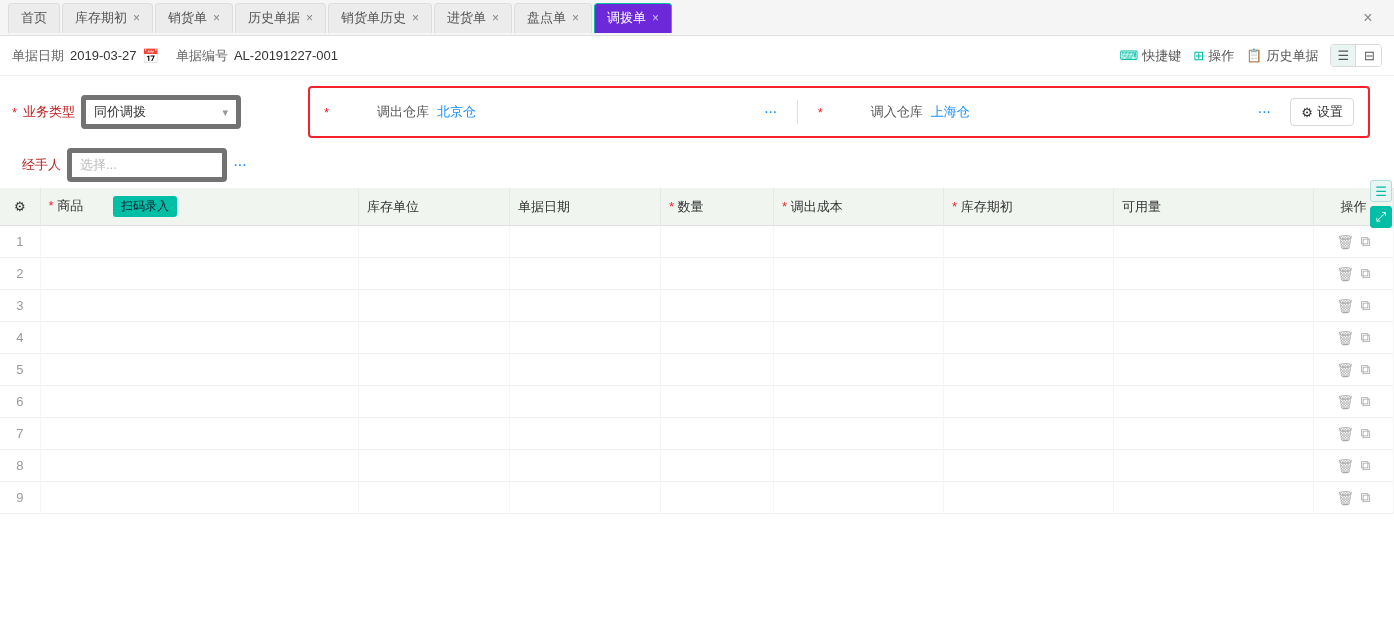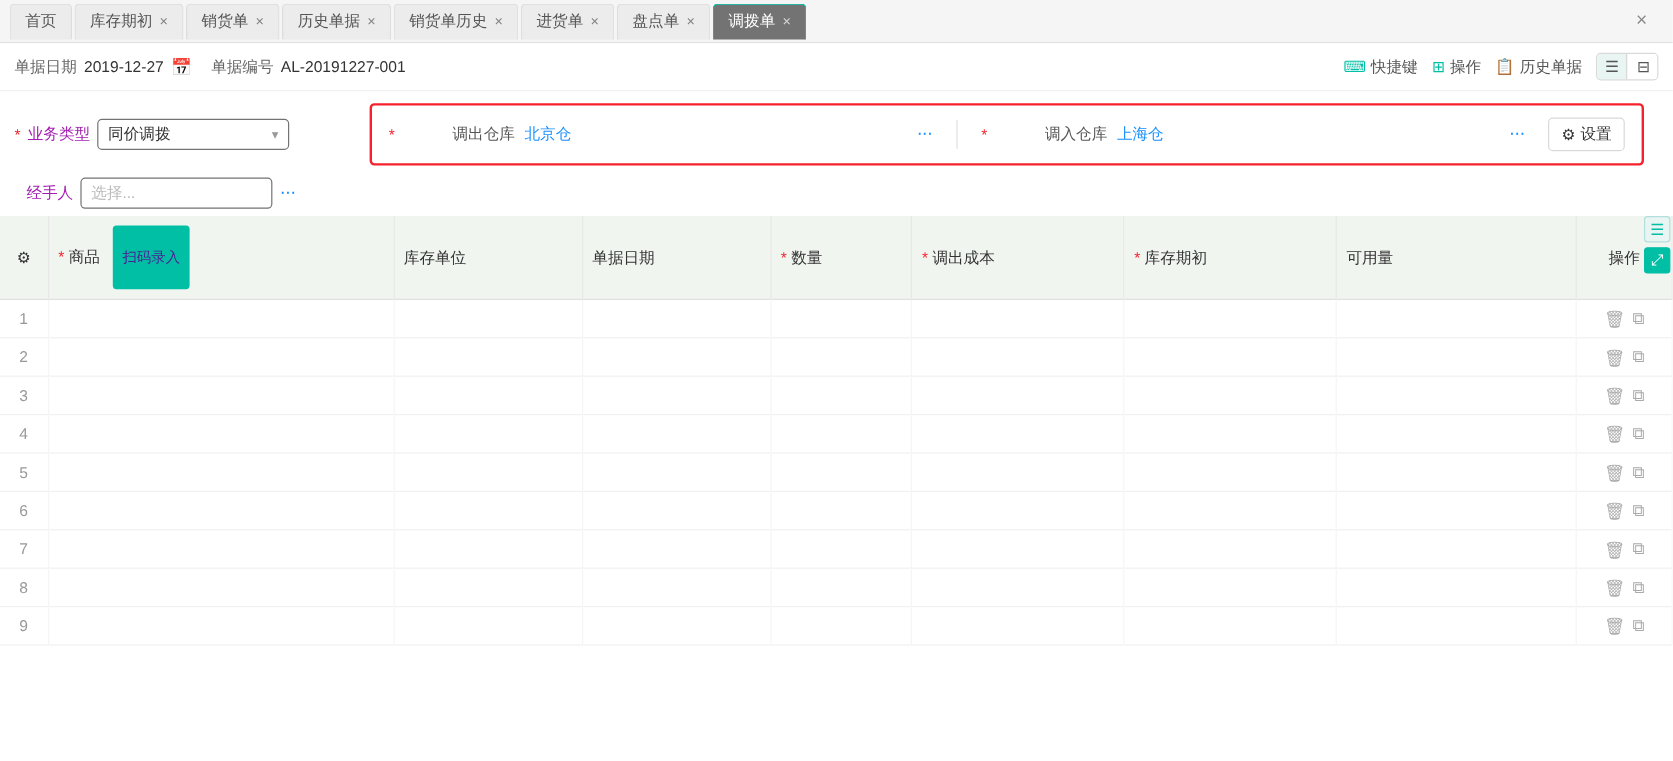--- a/index.html
+++ b/index.html
@@ -24,21 +24,21 @@
       cursor: pointer;
       font-size: 13px;
       color: #555;
       background: #ececec;
       border: 1px solid #ddd;
       border-bottom: none;
       gap: 6px;
       white-space: nowrap;
     }
     .tab.active {
-      background: #737373;
+      background: #6d28d9;
       color: #fff;
       border-color: #00bfa5;
     }
     .tab .close-icon {
       font-size: 12px;
       opacity: 0.7;
       cursor: pointer;
     }
     .tab.active .close-icon { color: #fff; }
     .tab-bar-right {
@@ -99,26 +99,26 @@
       flex-direction: column;
       gap: 10px;
     }
     .form-field {
       display: flex;
       align-items: center;
       gap: 6px;
       min-width: 180px;
     }
     .form-field .required { color: #f5222d; }
-    .form-field label { color: #a21caf; white-space: nowrap; }
+    .form-field label { color: #b91c1c; white-space: nowrap; }
     .form-select {
       display: flex;
       align-items: center;
       gap: 4px;
-      border: 1px solid #737373;
+      border: 5px solid #737373;
       border-radius: 4px;
       padding: 3px 8px;
       min-width: 160px;
       cursor: pointer;
       background: #fff;
     }
     .form-select .select-text { flex: 1; color: #333; }
     .form-select .arrow { color: #999; font-size: 11px; }
     .more-btn { color: #1890ff; cursor: pointer; font-size: 16px; letter-spacing: -1px; }
 
@@ -216,26 +216,27 @@
     }
     .ops-icon {
       color: #aaa;
       cursor: pointer;
       font-size: 14px;
     }
 
     
     .scan-btn {
       background: #00bfa5;
-      color: #4c1d95;
+      color: #0f172a;
       border: none;
       border-radius: 3px;
-      padding: 18px 8px;
+      padding: 2px 8px;
       font-size: 12px;
       cursor: pointer;
+      margin-left: 19px;
     }
     .gear-th {
       width: 40px;
       text-align: center;
     }
     .ops-th {
       width: 80px;
       text-align: center;
     }
 
@@ -313,21 +314,21 @@
   <div class="tab-bar-right">
     <div class="window-close">×</div>
   </div>
 </div>
 
 <div class="main-layout">
 
   <div class="doc-header">
     <div class="doc-field">
       <label>单据日期</label>
-      <span class="value">2019-12-27</span>
+      <span class="value">2019-03-27</span>
       <span class="calendar-icon">📅</span>
     </div>
     <div class="doc-field">
       <label>单据编号</label>
       <span class="value">AL-20191227-001</span>
     </div>
     <div class="doc-header-right">
       <div class="toolbar-btn">
         <span style="color:#00bfa5">⌨</span>
         <span>快捷键</span>

